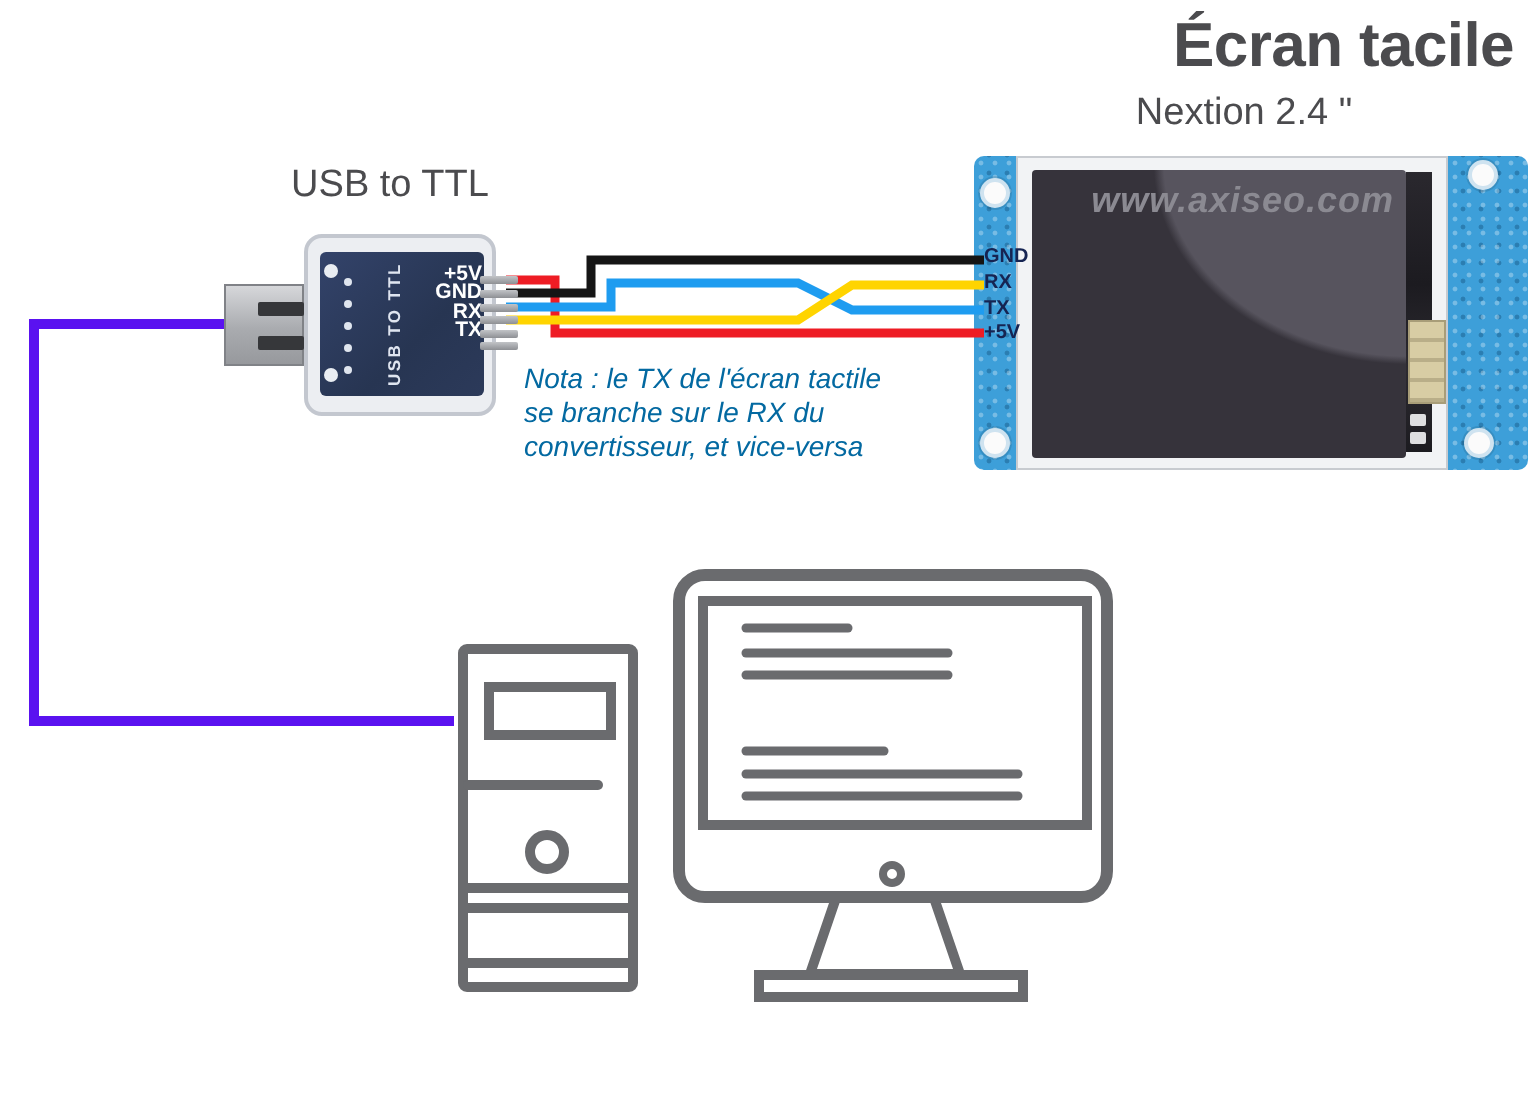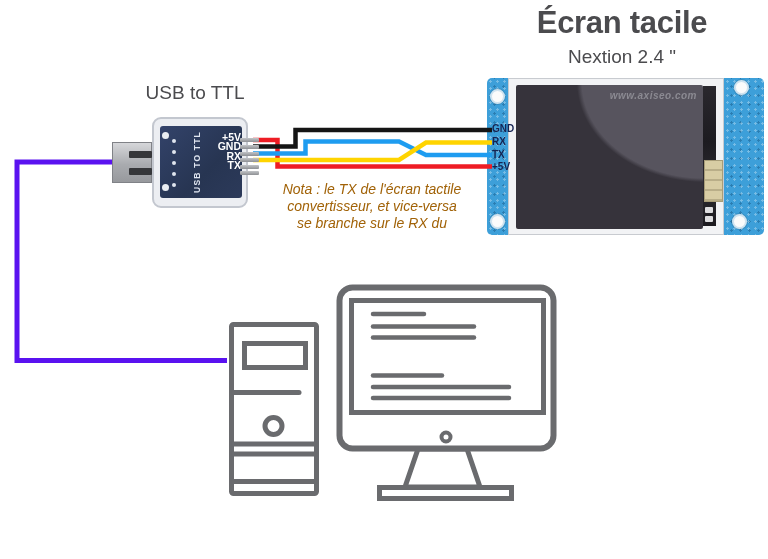--- a/index.html
+++ b/index.html
@@ -6,45 +6,45 @@
   #stage{
     position:relative;width:768px;height:559px;background:#fff;overflow:hidden;
     font-family:"Liberation Sans",sans-serif;
   }
   .abs{position:absolute;}
   
   .title{font-weight:700;color:#4b4b4e;text-align:center;letter-spacing:-0.3px;}
   .subtitle{font-weight:400;color:#4b4b4e;text-align:center;}
   #converter-title{left:60px;top:49px;width:270px;font-size:28px;}
   #converter-subtitle{left:60px;top:82px;width:270px;font-size:19px;}
-  #screen-title{left:487px;top:5px;width:270px;font-size:31px;}
+  #screen-title{left:487px;top:5px;width:270px;font-size:31px;text-align:right;}
   #screen-subtitle{left:487px;top:46px;width:270px;font-size:19px;}
   #computer-label{left:264px;top:511px;width:240px;font-size:27px;}
   #note{
-    left:262px;top:181px;width:220px;text-align:center;
-    font-size:14px;font-style:italic;color:#a16207;line-height:17px;
+    left:262px;top:181px;width:220px;text-align:left;
+    font-size:14px;font-style:italic;color:#0369a1;line-height:17px;
   }
   
   #screen-module{left:487px;top:78px;width:277px;height:157px;}
   .pcb-blue{
     background-color:#3d9fd9;
     background-image:
       radial-gradient(rgba(255,255,255,.30) 1px, transparent 1.4px),
       radial-gradient(rgba(9,62,105,.35) 1px, transparent 1.4px);
     background-size:7px 7px,9px 9px;background-position:0 0,3px 4px;
   }
   #scr-strip-left{left:0;top:0;width:23px;height:157px;border-radius:5px 0 0 5px;}
   #scr-strip-right{left:237px;top:0;width:40px;height:157px;border-radius:0 5px 5px 0;}
   #scr-bezel{left:21px;top:0;width:216px;height:157px;background:#f2f3f5;
     border:1px solid #c8cbd0;box-sizing:border-box;}
   #scr-display{
     left:29px;top:7px;width:187px;height:144px;border-radius:2px;
     background:radial-gradient(ellipse 128px 100px at 101% -2%, #57545e 0 96%, #36333b 100%);
   }
-  #scr-watermark{right:6px;top:5px;font-size:10px;font-style:italic;font-weight:700;
+  #scr-watermark{right:6px;top:5px;font-size:18px;font-style:italic;font-weight:700;
     color:#8b8a92;letter-spacing:.5px;}
   .mount-hole{width:15px;height:15px;border-radius:50%;background:#fbfbfb;
     border:2px solid #cfe3f0;box-shadow:0 0 0 1px rgba(0,0,0,.10);box-sizing:border-box;}
   #hole-tl{left:3px;top:11px;} #hole-bl{left:3px;top:136px;}
   #hole-tr{left:247px;top:2px;} #hole-br{left:245px;top:136px;}
   .scr-pin{left:5px;font-size:10px;font-weight:700;color:#162452;line-height:11px;}
   #scr-pin-0{top:45px;} #scr-pin-1{top:58px;} #scr-pin-2{top:71px;} #scr-pin-3{top:83px;}
   #scr-compstrip{left:216px;top:8px;width:13px;height:140px;
     background:linear-gradient(180deg,#2a282e,#1c1b20 40%,#2d2b31 70%,#1c1b20);}
   #scr-connector{left:217px;top:82px;width:19px;height:42px;background:#d8cda4;
@@ -162,17 +162,17 @@
     <line x1="373" y1="375.5" x2="442" y2="375.5" stroke-width="4.5"></line>
     <line x1="373" y1="387" x2="509" y2="387" stroke-width="4.5"></line>
     <line x1="373" y1="398" x2="509" y2="398" stroke-width="4.5"></line>
   </svg>
 
   <div class="abs subtitle" id="converter-subtitle">USB to TTL</div>
   <div class="abs title" id="screen-title">Écran tacile</div>
   <div class="abs subtitle" id="screen-subtitle">Nextion 2.4 "</div>
   <div class="abs" id="note">
     <div>Nota : le TX de l'écran tactile</div>
+    <div>se branche sur le RX du</div>
     <div>convertisseur, et vice-versa</div>
-    <div>se branche sur le RX du</div>
   </div>
 
 </div>
 
 </body></html>

